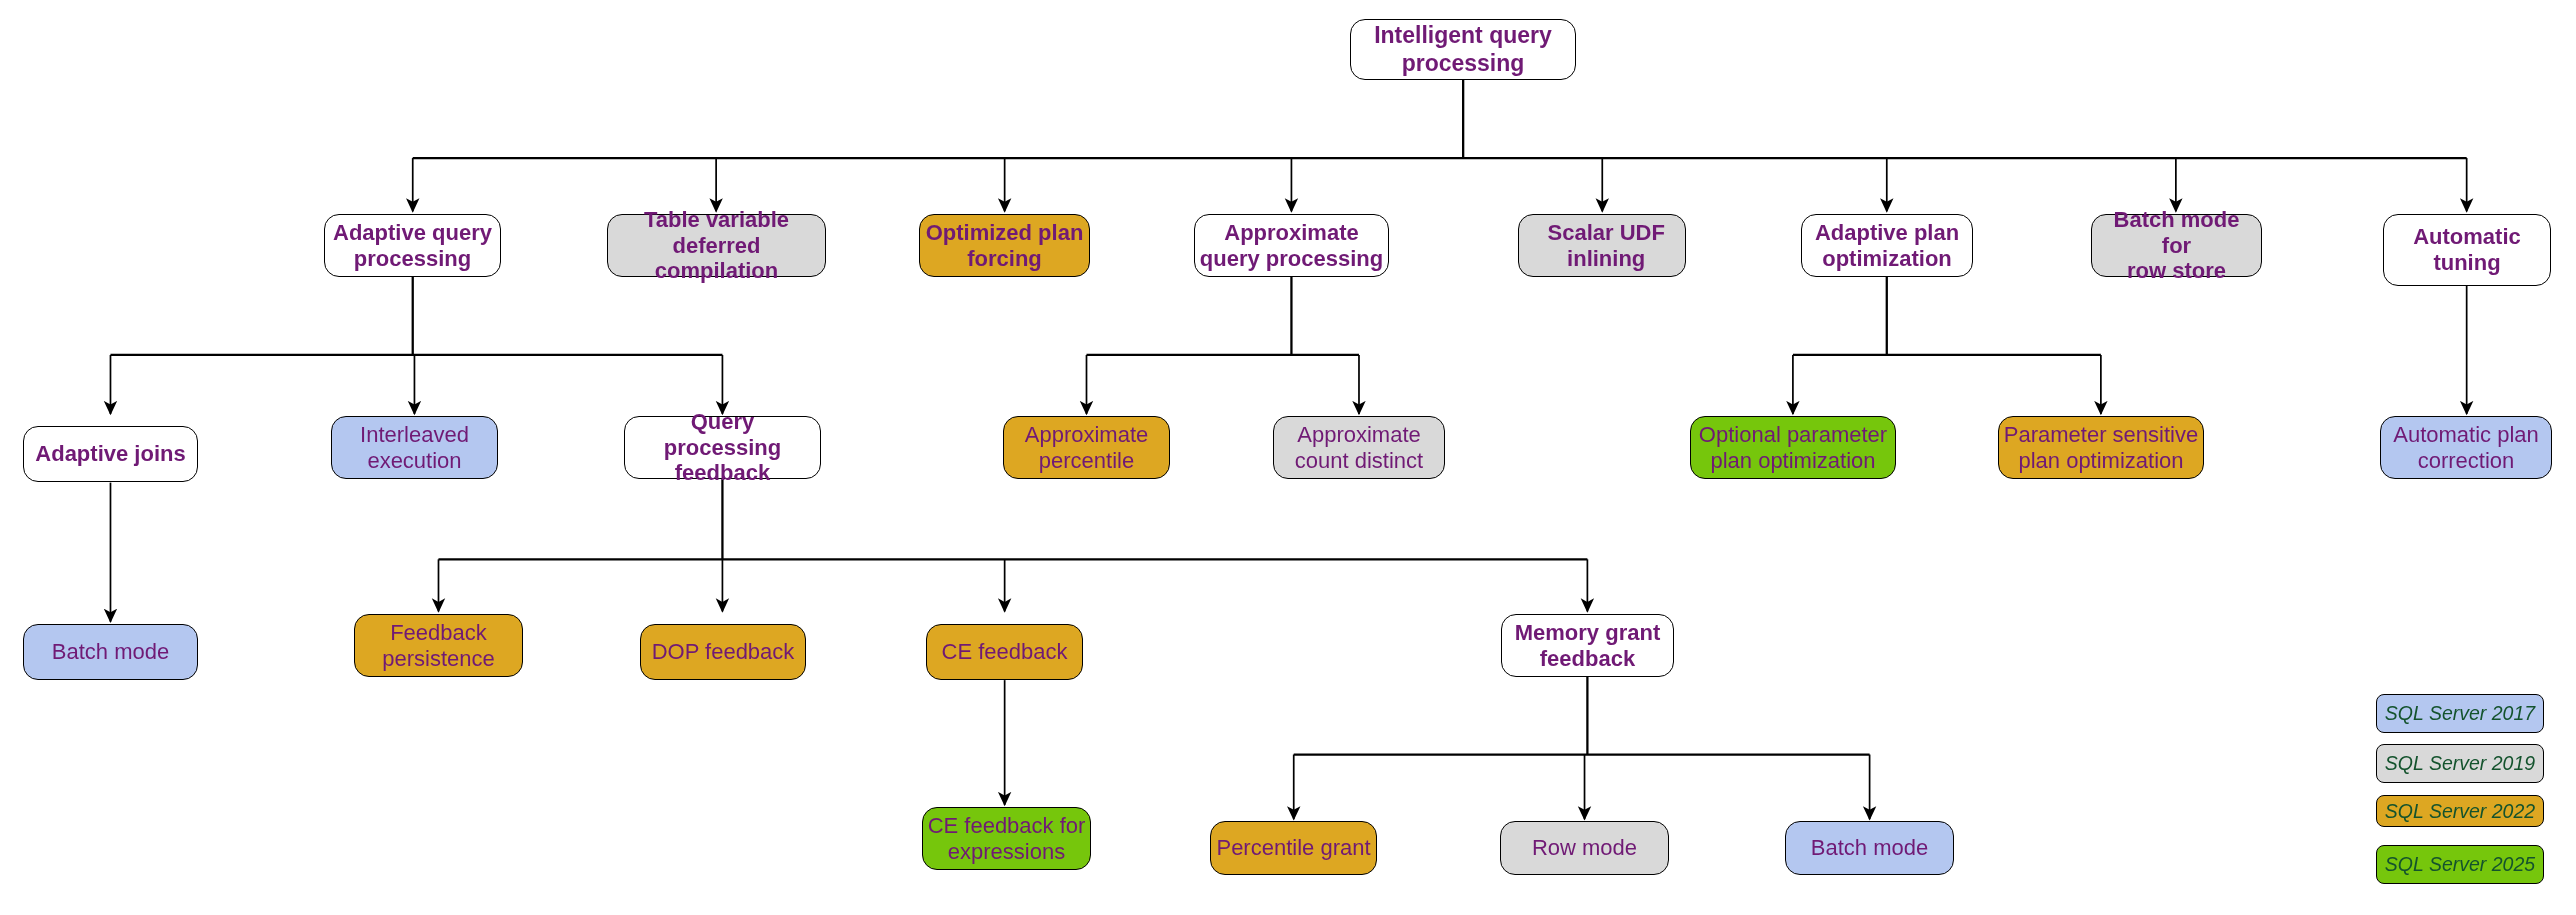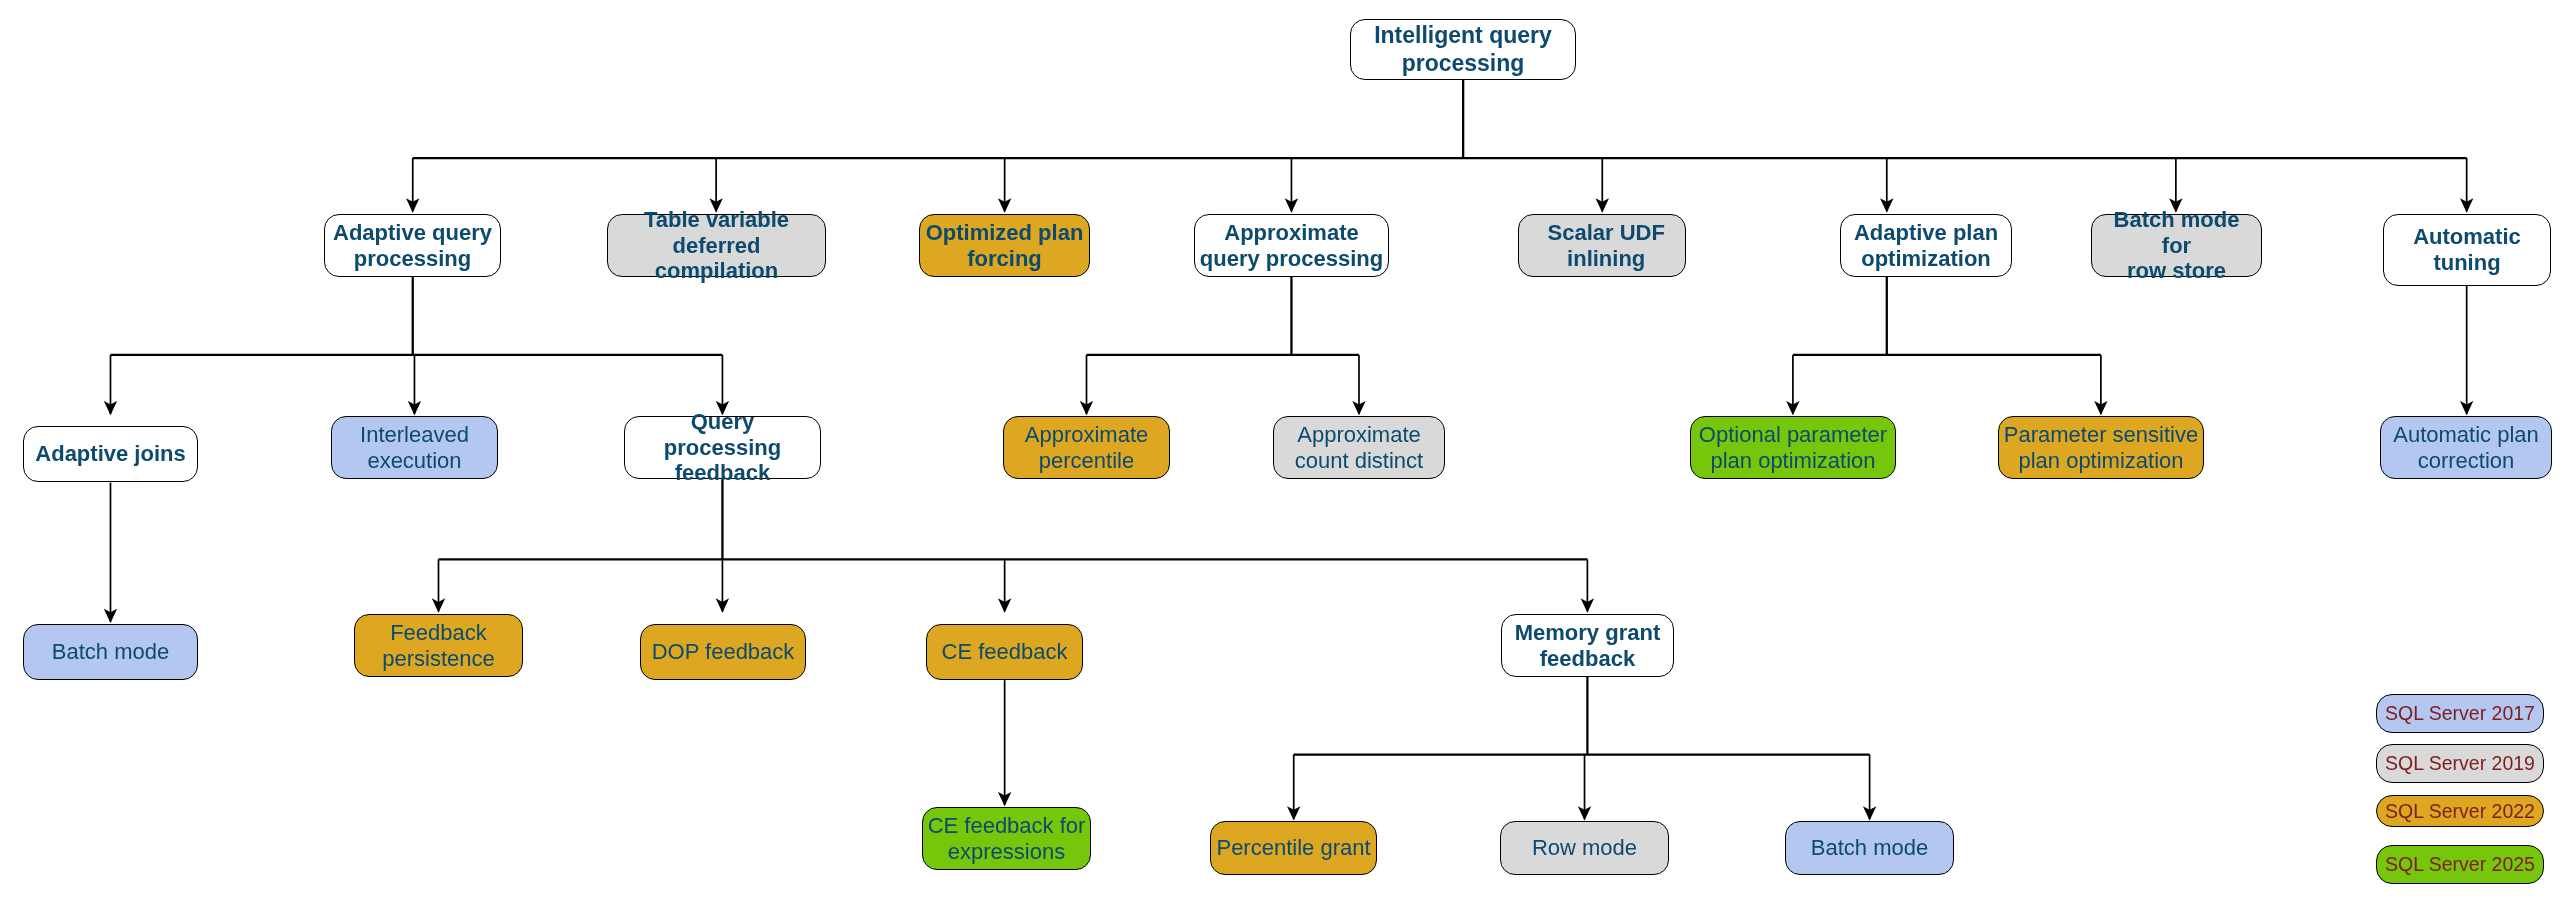--- a/index.html
+++ b/index.html
@@ -25,21 +25,21 @@
   }
   .node {
     position: absolute;
     box-sizing: border-box;
     border: 1.7px solid #000000;
     border-radius: 15px;
     display: flex;
     align-items: center;
     justify-content: center;
     text-align: center;
-    color: #0c4a6e;
+    color: #701a75;
     line-height: 1.18;
     padding: 2.3px 4.6px;
     white-space: pre-line;
     z-index: 5;
   }
   .node.root {
     font-weight: bold;
     font-size: 23px;
   }
   .node.lvl1 {
@@ -50,27 +50,28 @@
     font-weight: normal;
     font-size: 22px;
   }
   .node.lvl2.bold, .node.lvl3.bold, .node.lvl4.bold {
     font-weight: bold;
   }
   .legend-item {
     position: absolute;
     box-sizing: border-box;
     border: 1.7px solid #000000;
-    border-radius: 16px;
+    border-radius: 8px;
     display: flex;
     align-items: center;
     justify-content: center;
     font-size: 19.5px;
-    color: #7f1d1d;
+    color: #14532d;
     z-index: 5;
+    font-style: italic;
   }
 </style>
 </head>
 <body>
 
 <div id="canvas">
   <svg id="edge-layer" viewBox="0 0 4500 1600">
     <defs>
       <marker id="arrowhead" markerWidth="9" markerHeight="9" refX="7.6" refY="4.5" orient="auto" markerUnits="strokeWidth">
         <path d="M0,0.6 L8.4,4.5 L0,8.4 L2.1,4.5 Z" fill="#000000"></path>
@@ -122,21 +123,21 @@
       <div class="node lvl1 bold" style="left: 324px; top: 214px; width: 177px; height: 63px; background: rgb(255, 255, 255);">Adaptive query
 processing</div>
       <div class="node lvl1" style="left: 607px; top: 214px; width: 219px; height: 63px; background: rgb(217, 217, 217);">Table variable
 deferred compilation</div>
       <div class="node lvl1" style="left: 919px; top: 214px; width: 171px; height: 63px; background: rgb(221, 167, 34);">Optimized plan
 forcing</div>
       <div class="node lvl1 bold" style="left: 1194px; top: 214px; width: 195px; height: 63px; background: rgb(255, 255, 255);">Approximate
 query processing</div>
       <div class="node lvl1" style="left: 1518px; top: 214px; width: 168px; height: 63px; background: rgb(217, 217, 217); padding-left: 13px;">Scalar UDF
 inlining</div>
-      <div class="node lvl1 bold" style="left: 1840px; top: 214px; width: 172px; height: 63px; background: rgb(255, 255, 255);">Adaptive plan
+      <div class="node lvl1 bold" style="left: 1801px; top: 214px; width: 172px; height: 63px; background: rgb(255, 255, 255);">Adaptive plan
 optimization</div>
       <div class="node lvl1" style="left: 2091px; top: 214px; width: 171px; height: 63px; background: rgb(217, 217, 217);">Batch mode for
 row store</div>
       <div class="node lvl1 bold" style="left: 2383px; top: 214px; width: 168px; height: 72px; background: rgb(255, 255, 255);">Automatic
 tuning</div>
       <div class="node lvl2 bold" style="left: 23px; top: 426px; width: 175px; height: 56px; background: rgb(255, 255, 255);">Adaptive joins</div>
       <div class="node lvl2" style="left: 331px; top: 416px; width: 167px; height: 63px; background: rgb(180, 199, 240);">Interleaved
 execution</div>
       <div class="node lvl2 bold" style="left: 624px; top: 416px; width: 197px; height: 63px; background: rgb(255, 255, 255);">Query processing
 feedback</div>

